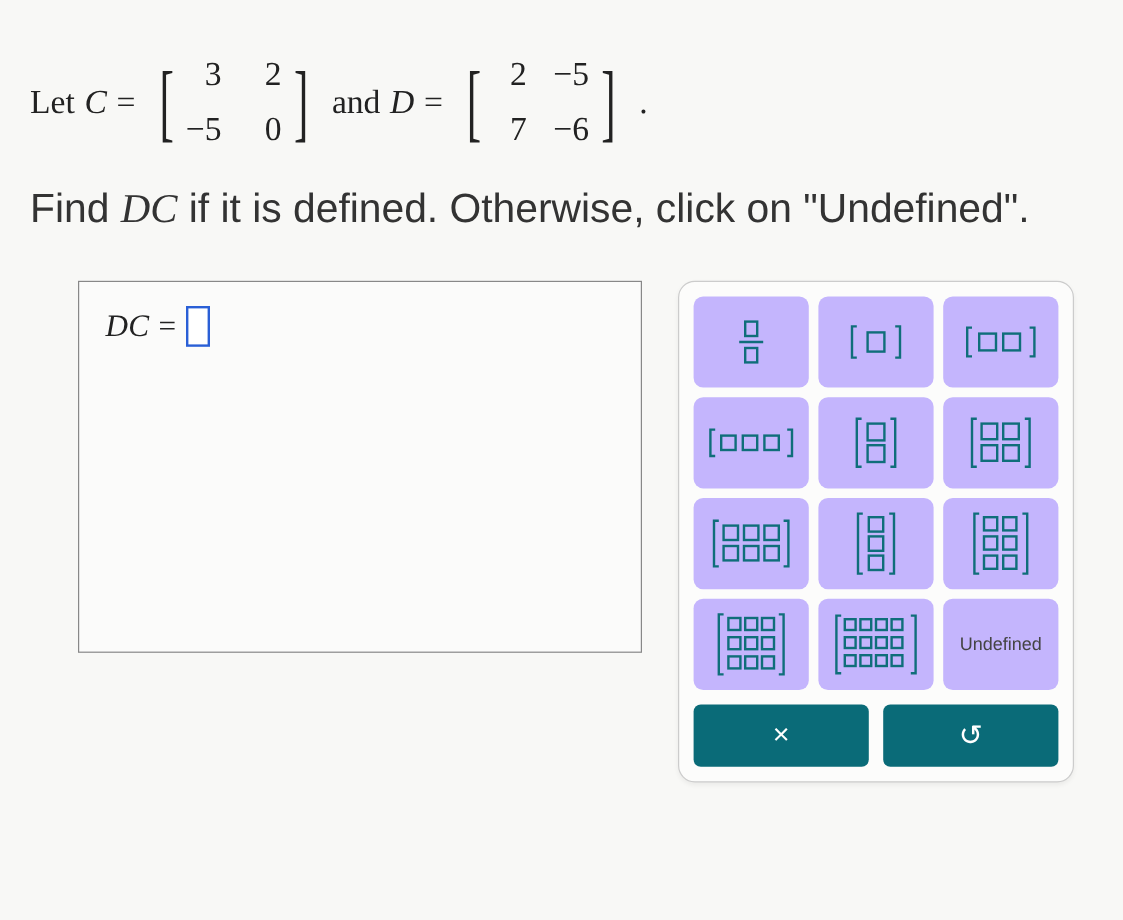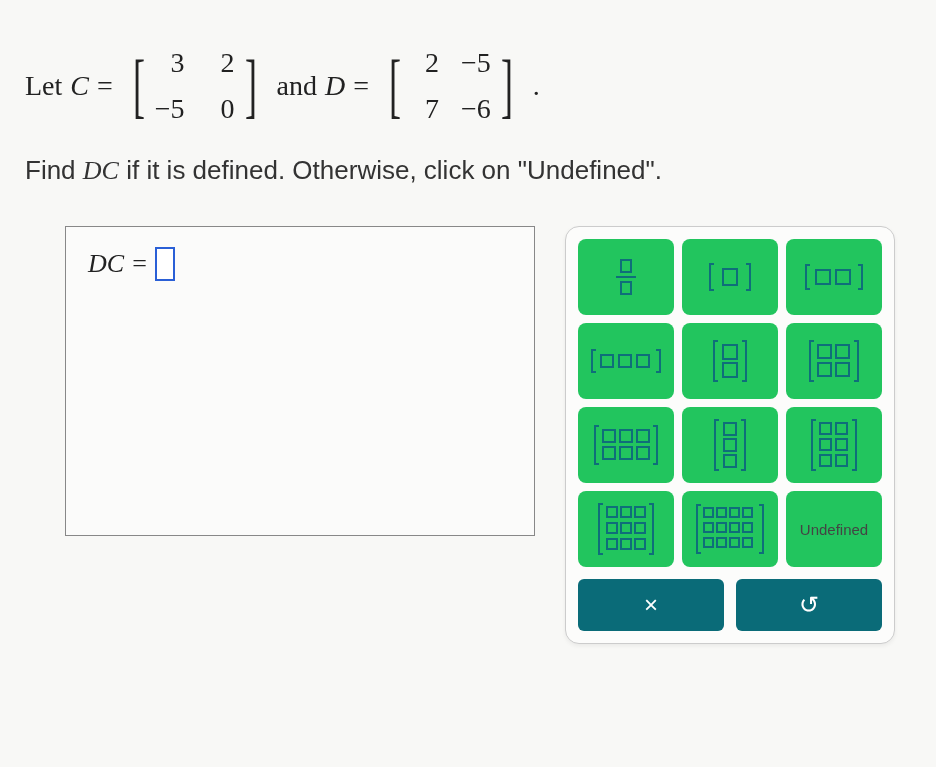--- a/index.html
+++ b/index.html
@@ -36,21 +36,21 @@
   .matrix-grid {
     display: grid;
     grid-template-columns: auto auto;
     gap: 14px 22px;
     padding: 0 4px;
     font-size: 28px;
     text-align: right;
   }
   .matrix-cell { min-width: 28px; }
   .instruction {
-    font-size: 26px;
+    font-size: 34px;
     font-family: Verdana, sans-serif;
     color: #333;
     margin-bottom: 40px;
   }
   .italic { font-style: italic; font-family: Georgia, serif; }
   .lower-area {
     display: flex;
     gap: 30px;
     align-items: flex-start;
     padding-left: 40px;
@@ -86,21 +86,21 @@
     box-shadow: 0 2px 4px rgba(0,0,0,0.06);
   }
   .tool-grid {
     display: grid;
     grid-template-columns: repeat(3, 96px);
     grid-auto-rows: 76px;
     gap: 8px;
     margin-bottom: 12px;
   }
   .tool-btn {
-    background: #22c55e;
+    background: #c4b5fd;
     border: none;
     border-radius: 8px;
     display: flex;
     align-items: center;
     justify-content: center;
     cursor: pointer;
     color: #0f6e7a;
     font-size: 14px;
   }
   .undefined-btn {

